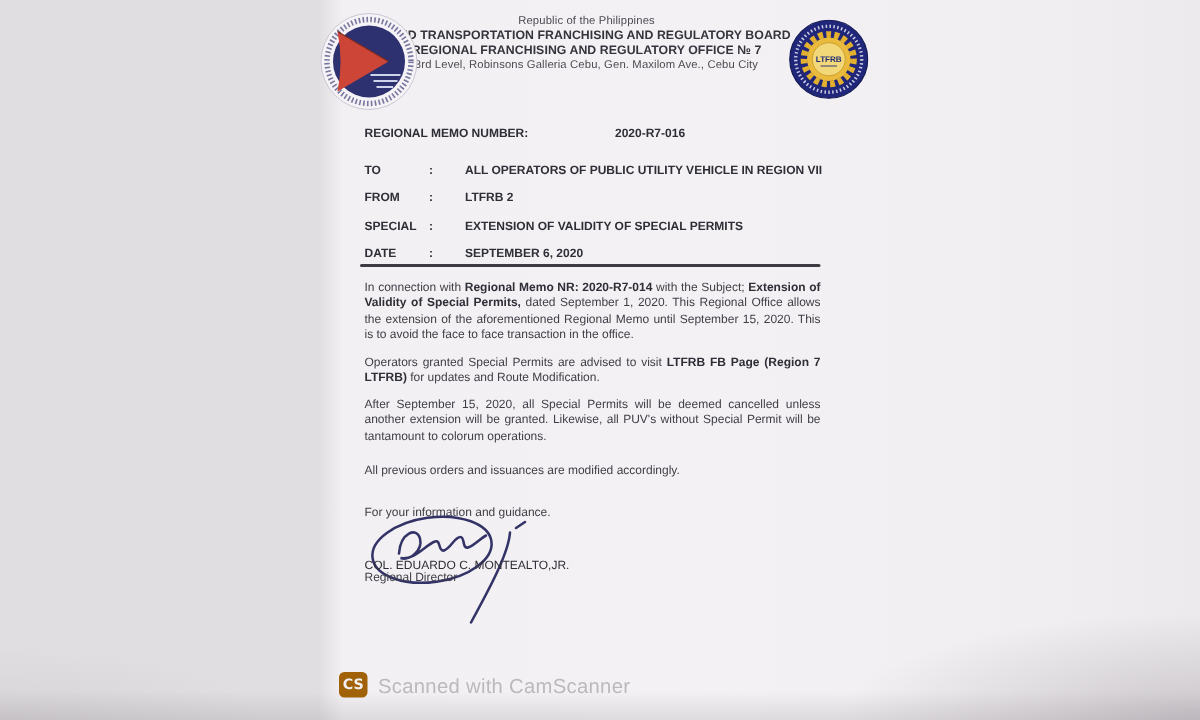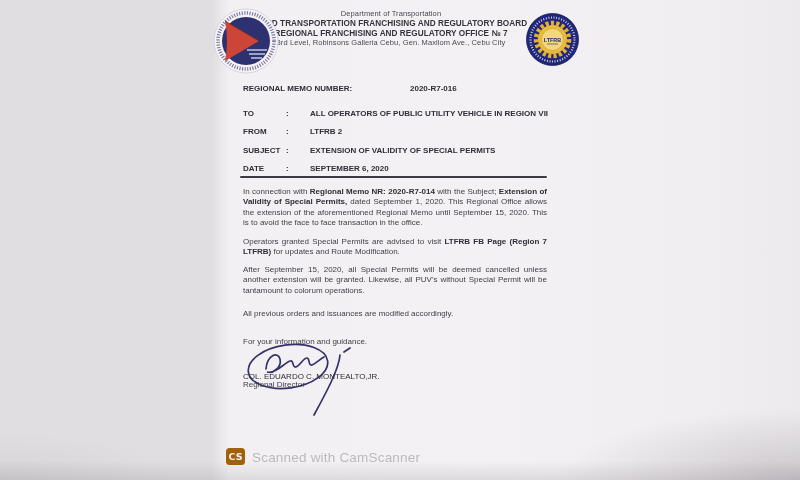--- a/index.html
+++ b/index.html
@@ -38,21 +38,21 @@
     display:flex;align-items:center;justify-content:center;font-family:"DejaVu Sans",sans-serif;
   }
   .cs-text{position:absolute;left:252px;top:450px;font-size:13.5px;color:#bcb8bc;letter-spacing:.2px;}
 </style>
 </head>
 <body>
 
 <div class="shade-overlay"></div>
 
 <div class="hdr">
-  <div class="l">Department of Transportation</div>
+  <div class="l">Republic of the Philippines</div>
   <div class="l b">LAND TRANSPORTATION FRANCHISING AND REGULATORY BOARD</div>
   <div class="l b">REGIONAL FRANCHISING AND REGULATORY OFFICE № 7</div>
   <div class="l">3rd Level, Robinsons Galleria Cebu, Gen. Maxilom Ave., Cebu City</div>
 </div>
 
 <svg class="logo" style="left:213px;top:8px;" width="66" height="66" viewBox="0 0 66 66">
   <circle cx="33" cy="33" r="32" fill="#f6f3f6" stroke="#c4c1cf" stroke-width="0.6"></circle>
   <circle cx="33" cy="33" r="28" fill="none" stroke="#43437c" stroke-width="3.6" stroke-dasharray="1.1 1.5" opacity="0.7"></circle>
   <circle cx="33" cy="33" r="24" fill="#2e3170"></circle>
   <path d="M 46,33 L 12,13 Q 16,33 12,53 Z" fill="#cd4537"></path>
@@ -83,21 +83,21 @@
   <span class="lab">TO</span>
   <span class="col">:</span>
   <span class="val">ALL OPERATORS OF PUBLIC UTILITY VEHICLE IN REGION VII</span>
 </div>
 <div class="frow" style="top:127px;">
   <span class="lab">FROM</span>
   <span class="col">:</span>
   <span class="val">LTFRB 2</span>
 </div>
 <div class="frow" style="top:146px;">
-  <span class="lab">SUBJECT</span>
+  <span class="lab">SPECIAL</span>
   <span class="col">:</span>
   <span class="val">EXTENSION OF VALIDITY OF SPECIAL PERMITS</span>
 </div>
 <div class="frow" style="top:164px;">
   <span class="lab">DATE</span>
   <span class="col">:</span>
   <span class="val">SEPTEMBER 6, 2020</span>
 </div>
 
 <div class="rule"></div>

